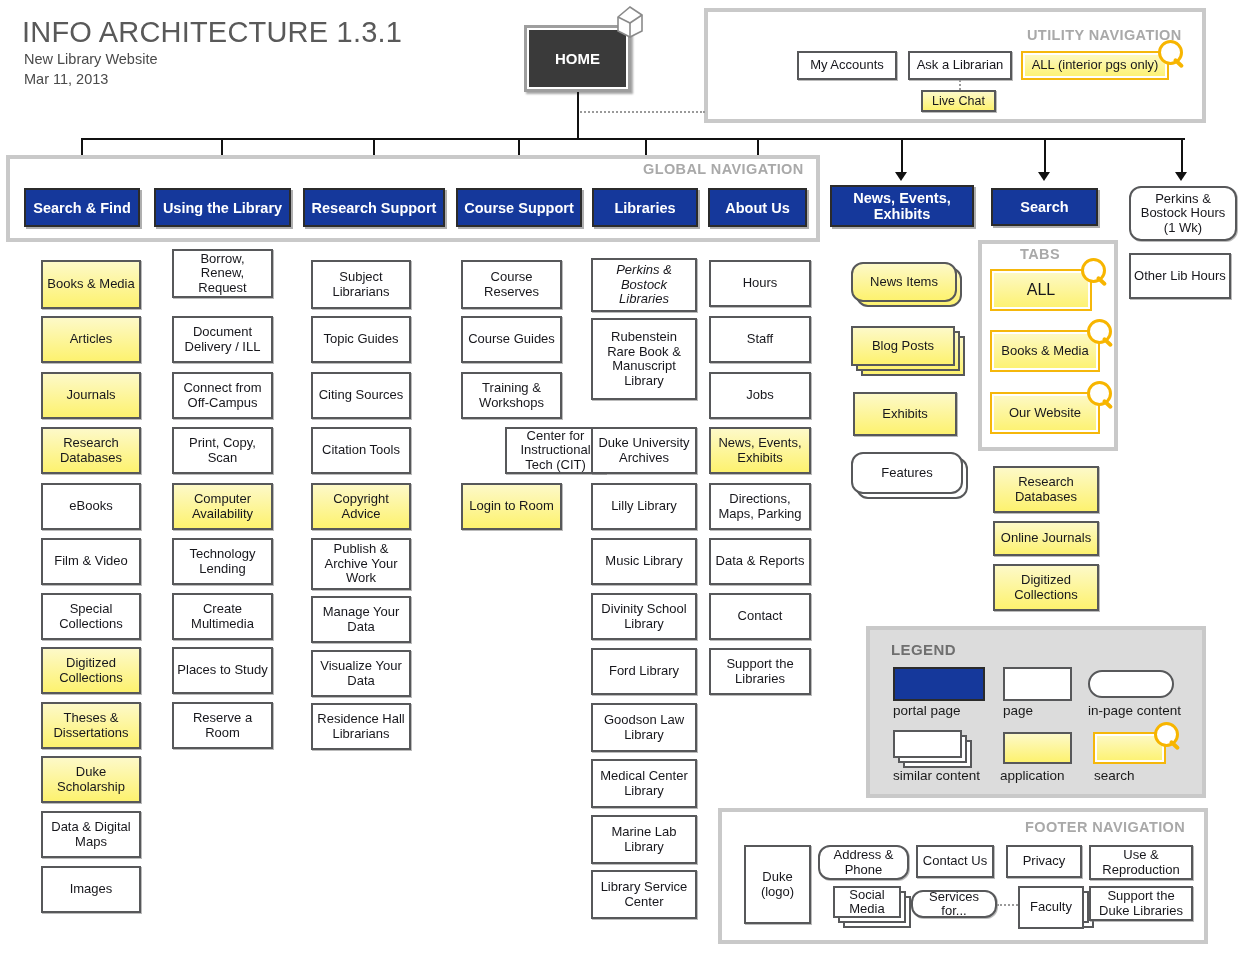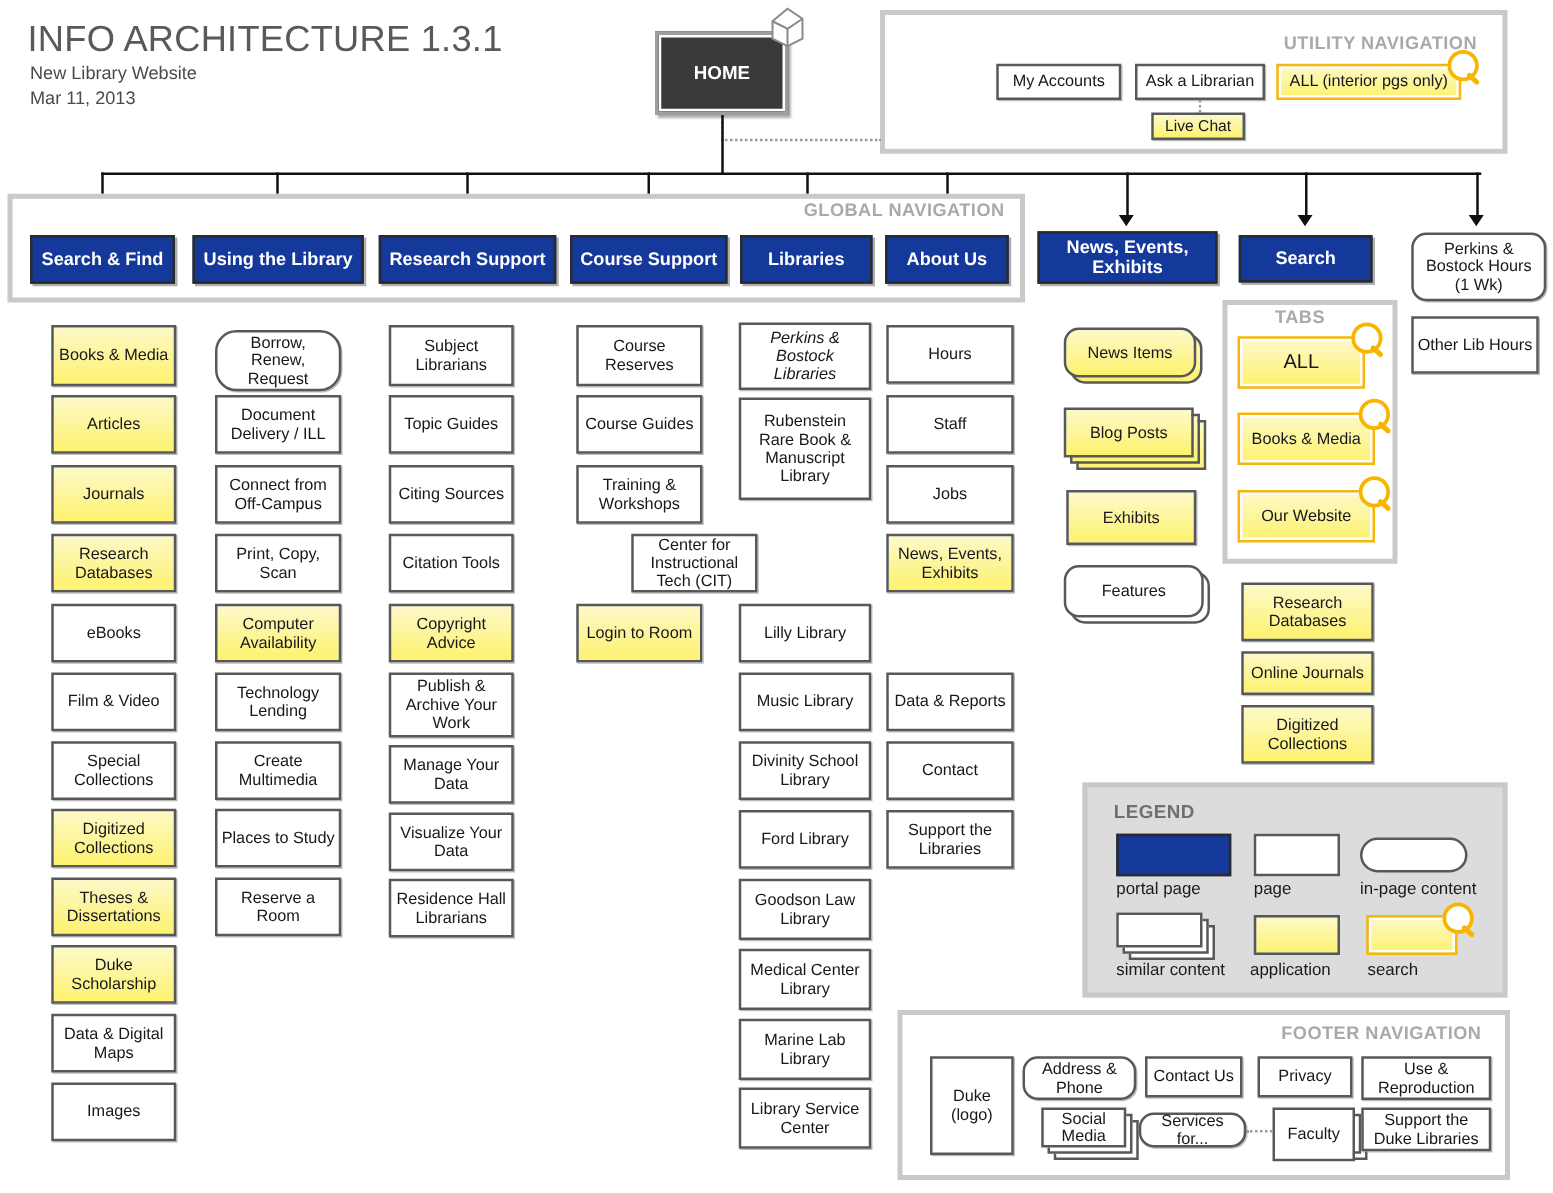--- a/index.html
+++ b/index.html
@@ -240,21 +240,21 @@
   <div class="node app" style="left:41px;top:427px;width:100px;height:47px;">Research Databases</div>
   <div class="node" style="left:41px;top:483px;width:100px;height:47px;">eBooks</div>
   <div class="node" style="left:41px;top:538px;width:100px;height:47px;">Film &amp; Video</div>
   <div class="node" style="left:41px;top:593px;width:100px;height:47px;">Special Collections</div>
   <div class="node app" style="left:41px;top:647px;width:100px;height:47px;">Digitized Collections</div>
   <div class="node app" style="left:41px;top:702px;width:100px;height:47px;">Theses &amp; Dissertations</div>
   <div class="node app" style="left:41px;top:756px;width:100px;height:47px;">Duke Scholarship</div>
   <div class="node" style="left:41px;top:811px;width:100px;height:47px;">Data &amp; Digital Maps</div>
   <div class="node" style="left:41px;top:866px;width:100px;height:47px;">Images</div>
 
-  <div class="node" style="left:172px;top:264px;width:101px;height:49px;border-radius:17px;">Borrow, Renew, Request</div>
+  <div class="node" style="left:172px;top:249px;width:101px;height:49px;">Borrow, Renew, Request</div>
   <div class="node" style="left:172px;top:316px;width:101px;height:47px;">Document Delivery / ILL</div>
   <div class="node" style="left:172px;top:372px;width:101px;height:47px;">Connect from Off-Campus</div>
   <div class="node" style="left:172px;top:427px;width:101px;height:47px;">Print, Copy, Scan</div>
   <div class="node app" style="left:172px;top:483px;width:101px;height:47px;">Computer Availability</div>
   <div class="node" style="left:172px;top:538px;width:101px;height:47px;">Technology Lending</div>
   <div class="node" style="left:172px;top:593px;width:101px;height:47px;">Create Multimedia</div>
   <div class="node" style="left:172px;top:647px;width:101px;height:47px;">Places to Study</div>
   <div class="node" style="left:172px;top:702px;width:101px;height:47px;">Reserve a Room</div>
 
   <div class="node" style="left:311px;top:260px;width:100px;height:49px;">Subject Librarians</div>
@@ -268,33 +268,35 @@
   <div class="node" style="left:311px;top:703px;width:100px;height:47px;">Residence Hall Librarians</div>
 
   <div class="node" style="left:461px;top:260px;width:101px;height:49px;">Course Reserves</div>
   <div class="node" style="left:461px;top:316px;width:101px;height:47px;">Course Guides</div>
   <div class="node" style="left:461px;top:372px;width:101px;height:47px;">Training &amp; Workshops</div>
   <div class="node" style="left:461px;top:427px;width:101px;height:47px;margin-left:44px;">Center for Instructional Tech (CIT)</div>
   <div class="node app" style="left:461px;top:483px;width:101px;height:47px;">Login to Room</div>
 
   <div class="node" style="left:591px;top:258px;width:106px;height:54px;font-style:italic;">Perkins &amp; Bostock Libraries</div>
   <div class="node" style="left:591px;top:318px;width:106px;height:82px;">Rubenstein Rare Book &amp; Manuscript Library</div>
+  <div class="node" style="left:591px;top:427px;width:106px;height:47px;">Duke University Archives</div>
   <div class="node" style="left:591px;top:483px;width:106px;height:47px;">Lilly Library</div>
   <div class="node" style="left:591px;top:538px;width:106px;height:47px;">Music Library</div>
   <div class="node" style="left:591px;top:593px;width:106px;height:47px;">Divinity School Library</div>
   <div class="node" style="left:591px;top:648px;width:106px;height:47px;">Ford Library</div>
   <div class="node" style="left:591px;top:703px;width:106px;height:49px;">Goodson Law Library</div>
   <div class="node" style="left:591px;top:759px;width:106px;height:49px;">Medical Center Library</div>
   <div class="node" style="left:591px;top:815px;width:106px;height:49px;">Marine Lab Library</div>
   <div class="node" style="left:591px;top:870px;width:106px;height:49px;">Library Service Center</div>
 
   <div class="node" style="left:709px;top:260px;width:102px;height:47px;">Hours</div>
   <div class="node" style="left:709px;top:316px;width:102px;height:47px;">Staff</div>
   <div class="node" style="left:709px;top:372px;width:102px;height:47px;">Jobs</div>
   <div class="node app" style="left:709px;top:427px;width:102px;height:47px;">News, Events, Exhibits</div>
+  <div class="node" style="left:709px;top:483px;width:102px;height:47px;">Directions, Maps, Parking</div>
   <div class="node" style="left:709px;top:538px;width:102px;height:47px;">Data &amp; Reports</div>
   <div class="node" style="left:709px;top:593px;width:102px;height:47px;">Contact</div>
   <div class="node" style="left:709px;top:648px;width:102px;height:47px;">Support the Libraries</div>
 
   <div class="stack app round" style="left:851px;top:262px;width:112px;height:46px;">
     <div class="sheet b1" style="width:106px;height:40px;"></div>
     <div class="front" style="width:106px;height:40px;">News Items</div>
   </div>
   <div class="stack app" style="left:851px;top:326px;width:116px;height:54px;">
     <div class="sheet b2" style="width:104px;height:40px;"></div>

